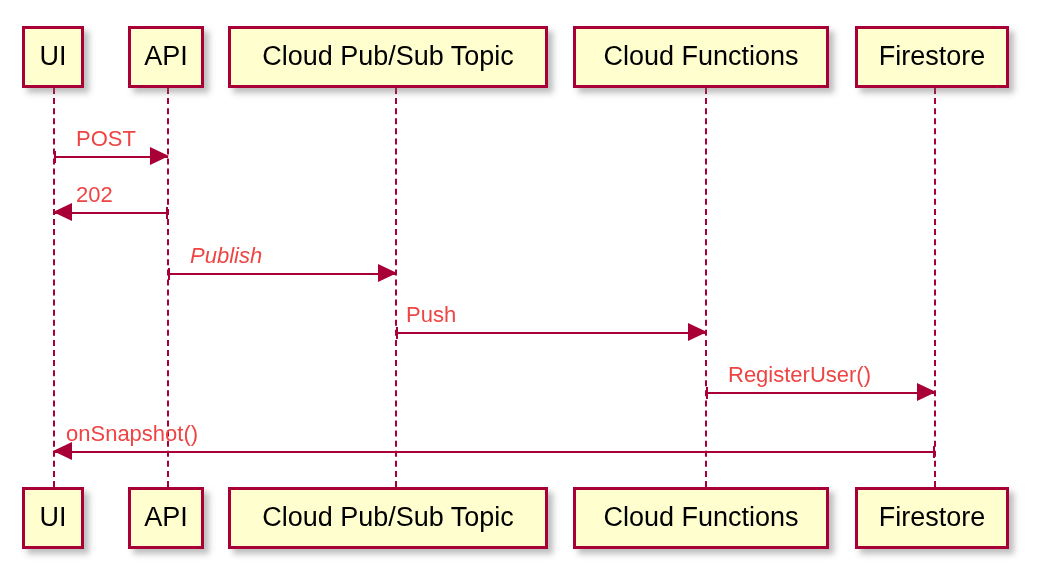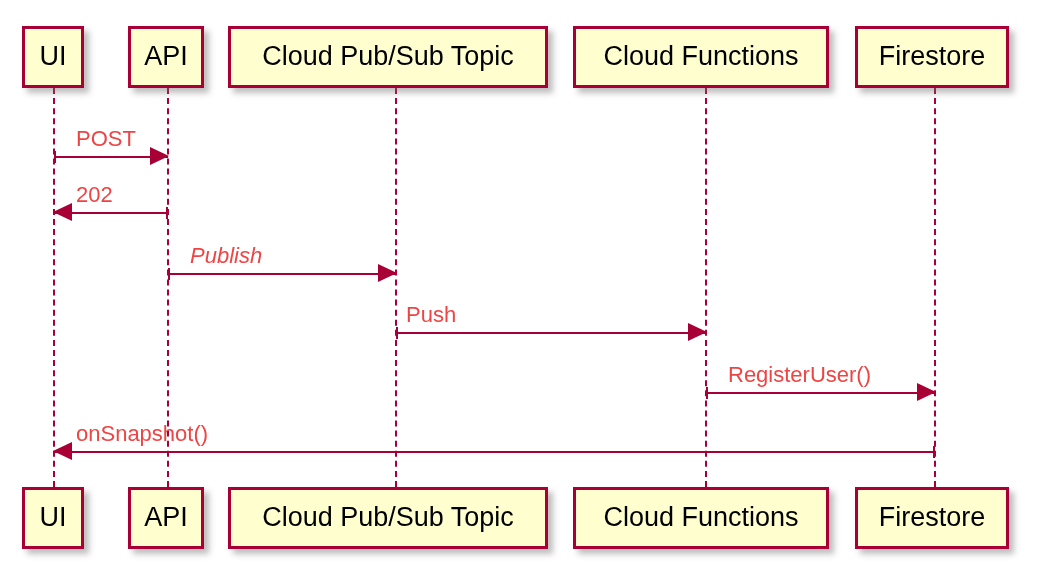--- a/index.html
+++ b/index.html
@@ -157,15 +157,15 @@
     <div class="msg to-right" style="left: 706px; width: 229px; top: 392px;">
       <div class="shaft"></div>
       <div class="stub"></div>
       <div class="head"></div>
       <div class="mlabel" style="left: 22px;">RegisterUser()</div>
     </div>
     <div class="msg to-left" style="left: 54px; width: 881px; top: 451px;">
       <div class="shaft"></div>
       <div class="stub"></div>
       <div class="head"></div>
-      <div class="mlabel" style="left: 22px;">onSnapshot()</div>
+      <div class="mlabel" style="left: 12px;">onSnapshot()</div>
     </div>
   </div>
 
 </body></html>

